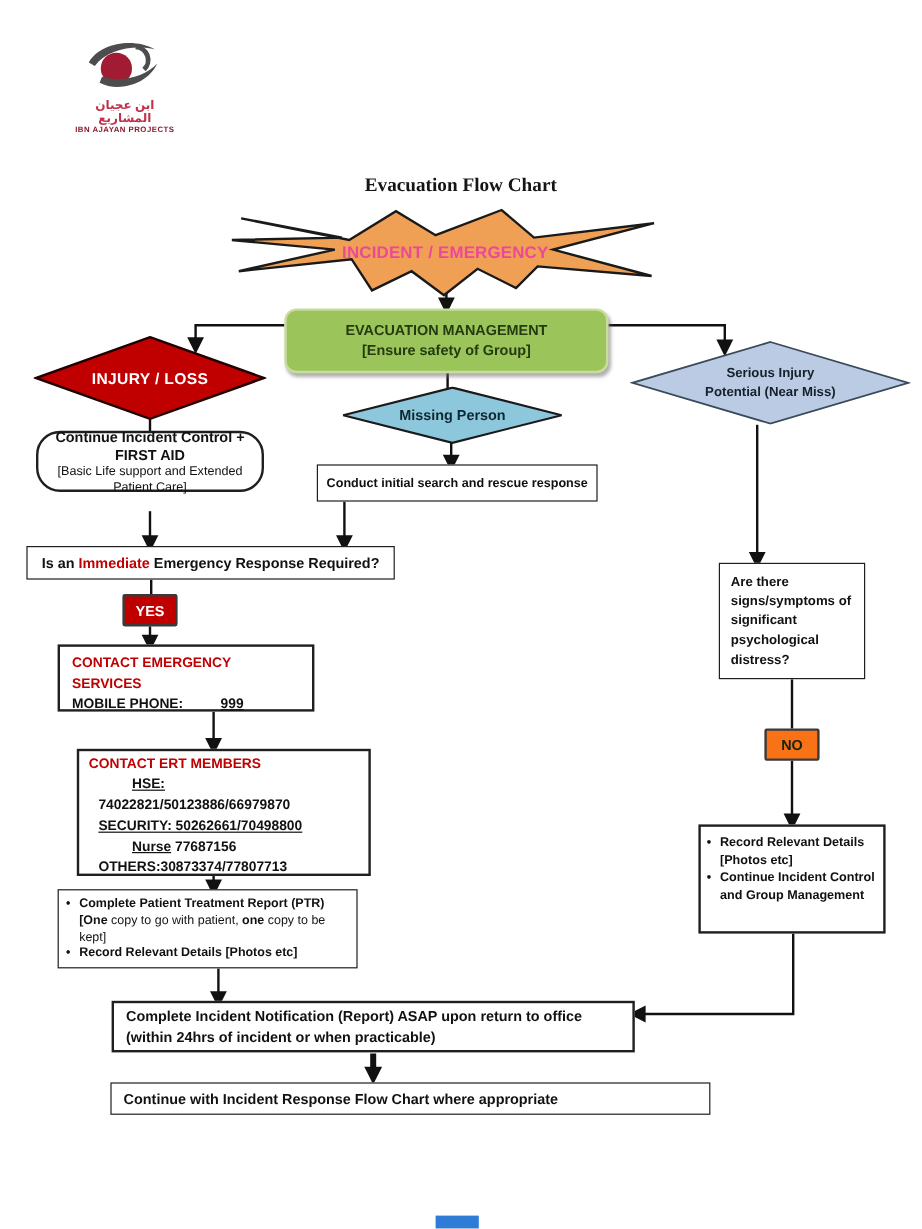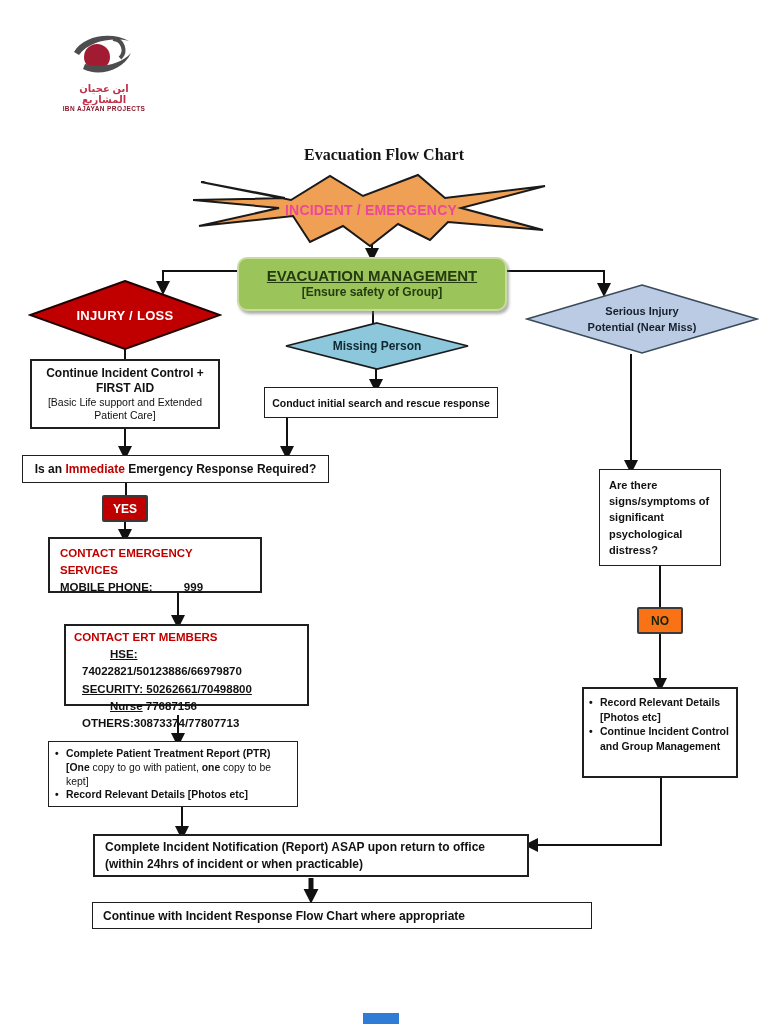--- a/index.html
+++ b/index.html
@@ -27,35 +27,35 @@
                align-items:center;justify-content:center;text-align:center;font-weight:bold;}
   .starburst-label{font-size:14px;color:#ec4899;letter-spacing:.2px;}
   .injury-label{color:#ffffff;font-size:13px;letter-spacing:.3px;text-align:right;}
   .missing-label{color:#0e2730;font-size:12px;}
   .serious-label{color:#16202c;font-size:11px;line-height:16px;}
   
   .evac{left:237px;top:257px;width:270px;height:54px;background:#9BC45B;
         border:2px solid #c9dc9e;border-radius:10px;
         box-shadow:2px 3px 3px rgba(110,110,110,.55);color:#243b10;
         flex-direction:column;line-height:17px;}
-  .evac .t1{font-weight:bold;font-size:15px;text-decoration:underline;}
+  .evac .t1{font-weight:bold;font-size:12px;}
   .evac .t2{font-weight:bold;font-size:12px;}
   
-  .firstaid{left:30px;top:359px;width:190px;height:70px;flex-direction:column;
-            font-size:12px;line-height:15px;padding:2px;}
+  .firstaid{left:30px;top:359px;width:190px;height:51px;flex-direction:column;
+            font-size:12px;line-height:15px;padding:2px;border-radius:20px;}
   .firstaid .sub{font-weight:normal;font-size:10.5px;line-height:13px;}
   .conduct{left:264px;top:387px;width:234px;height:31px;font-size:10.5px;font-weight:bold;}
   .question{left:22px;top:455px;width:307px;height:28px;font-size:12px;font-weight:bold;}
   .yesbox{left:102px;top:495px;width:46px;height:27px;background:#C00000;border:2px solid #3a3a3a;
           border-radius:2px;color:#fff;font-weight:bold;font-size:12px;}
   .nobox{left:637px;top:607px;width:46px;height:27px;background:#f97316;border:2px solid #3a3a3a;
          border-radius:2px;color:#14230a;font-weight:bold;font-size:12px;}
   .services{left:48px;top:537px;width:214px;height:56px;padding:6px 10px;font-size:11.5px;
             line-height:17px;font-weight:bold;}
-  .ert{left:64px;top:624px;width:245px;height:82px;padding:3px 8px;font-size:11.5px;
+  .ert{left:64px;top:624px;width:245px;height:106px;padding:3px 8px;font-size:11.5px;
        line-height:17.2px;font-weight:bold;}
   .ert .num{margin-left:8px;}
   .ptr{left:48px;top:741px;width:250px;height:66px;padding:5px 6px 0 6px;font-size:10.4px;line-height:13.8px;}
   .psych{left:599px;top:469px;width:122px;height:97px;padding:7px 0 0 9px;font-size:11px;
          line-height:16.2px;font-weight:bold;}
   .record{left:582px;top:687px;width:156px;height:91px;padding:6px 4px 0 5px;font-size:10.5px;
           line-height:14.6px;font-weight:bold;}
   .complete{left:93px;top:834px;width:436px;height:43px;padding:3px 10px;font-size:12px;
             line-height:17px;font-weight:bold;}
   .continue{left:92px;top:902px;width:500px;height:27px;padding:0 10px;display:flex;align-items:center;

